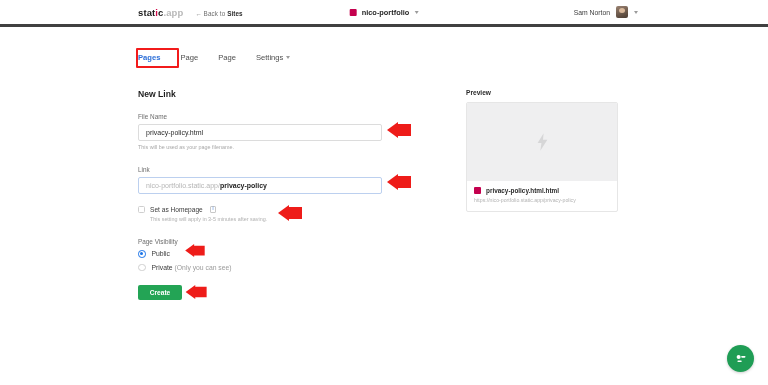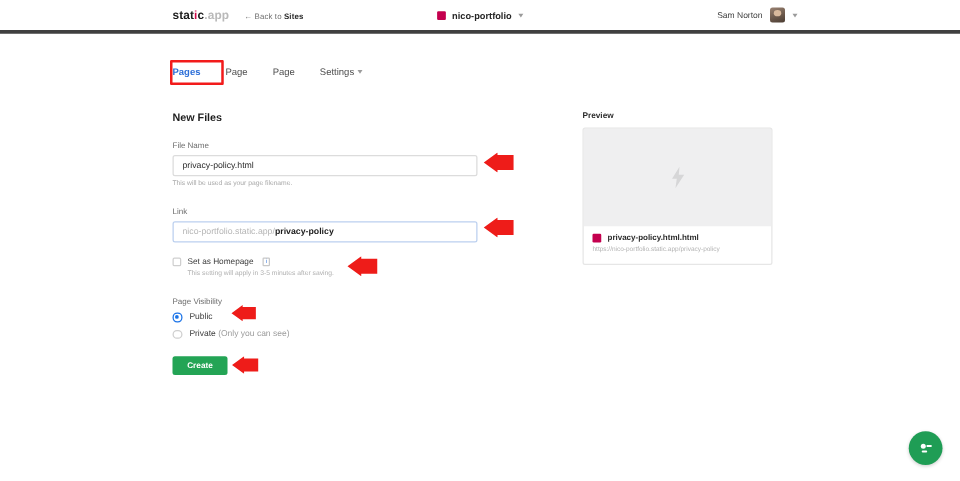--- a/index.html
+++ b/index.html
@@ -178,21 +178,21 @@
   <div class="tab">Page</div>
   <div class="tab settings">
     <span>Settings</span>
     <span class="chev"></span>
   </div>
 </div>
 
 <div class="content">
 
   <div class="form-col">
-    <div class="h-title">New Files</div>
+    <div class="h-title">New Link</div>
 
     <div>
       <div class="fld-label">File Name</div>
       <div class="fld">
         <span>privacy-policy.html</span>
       </div>
       <div class="hint">This will be used as your page filename.</div>
     </div>
 
     <div class="gap1"></div>

